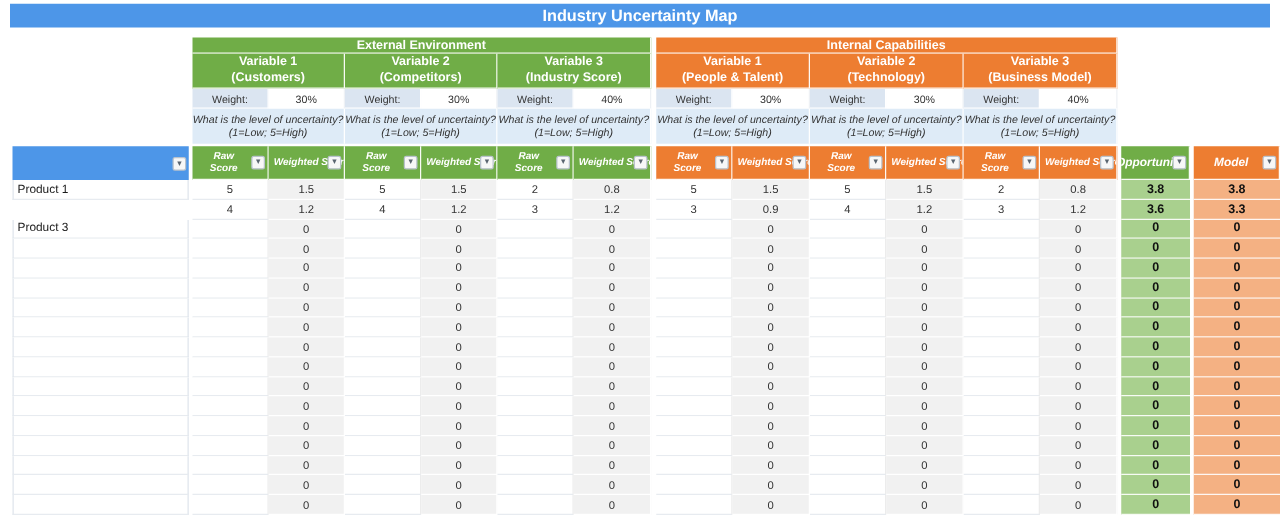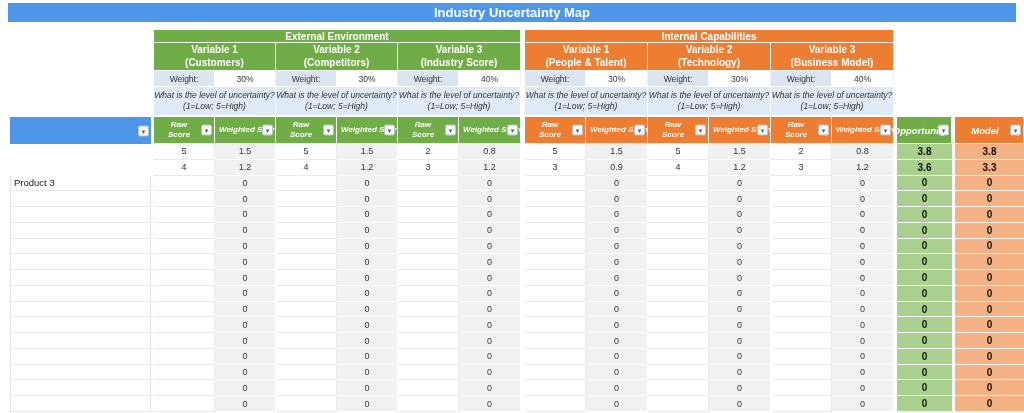--- a/index.html
+++ b/index.html
@@ -196,20 +196,21 @@
 
     <div class="hcell g or-h" style="grid-area:6/17/7/18">
         <span>Opportunity</span>
         <span class="filter">▾</span>
       </div>
     <div class="hcell o or-h" style="grid-area:6/19/7/20">
         <span>Model</span>
         <span class="filter">▾</span>
       </div>
 
+  <div class="cell prod" style="grid-area: 7 / 1;">Product 1</div>
       <div class="cell rcell" style="grid-area: 7 / 3;">5</div>
       <div class="cell wcell" style="grid-area: 7 / 4;">1.5</div>
       <div class="cell rcell" style="grid-area: 7 / 5;">5</div>
       <div class="cell wcell" style="grid-area: 7 / 6;">1.5</div>
       <div class="cell rcell" style="grid-area: 7 / 7;">2</div>
       <div class="cell wcell" style="grid-area: 7 / 8;">0.8</div>
       <div class="cell rcell" style="grid-area: 7 / 10;">5</div>
       <div class="cell wcell" style="grid-area: 7 / 11;">1.5</div>
       <div class="cell rcell" style="grid-area: 7 / 12;">5</div>
       <div class="cell wcell" style="grid-area: 7 / 13;">1.5</div>

